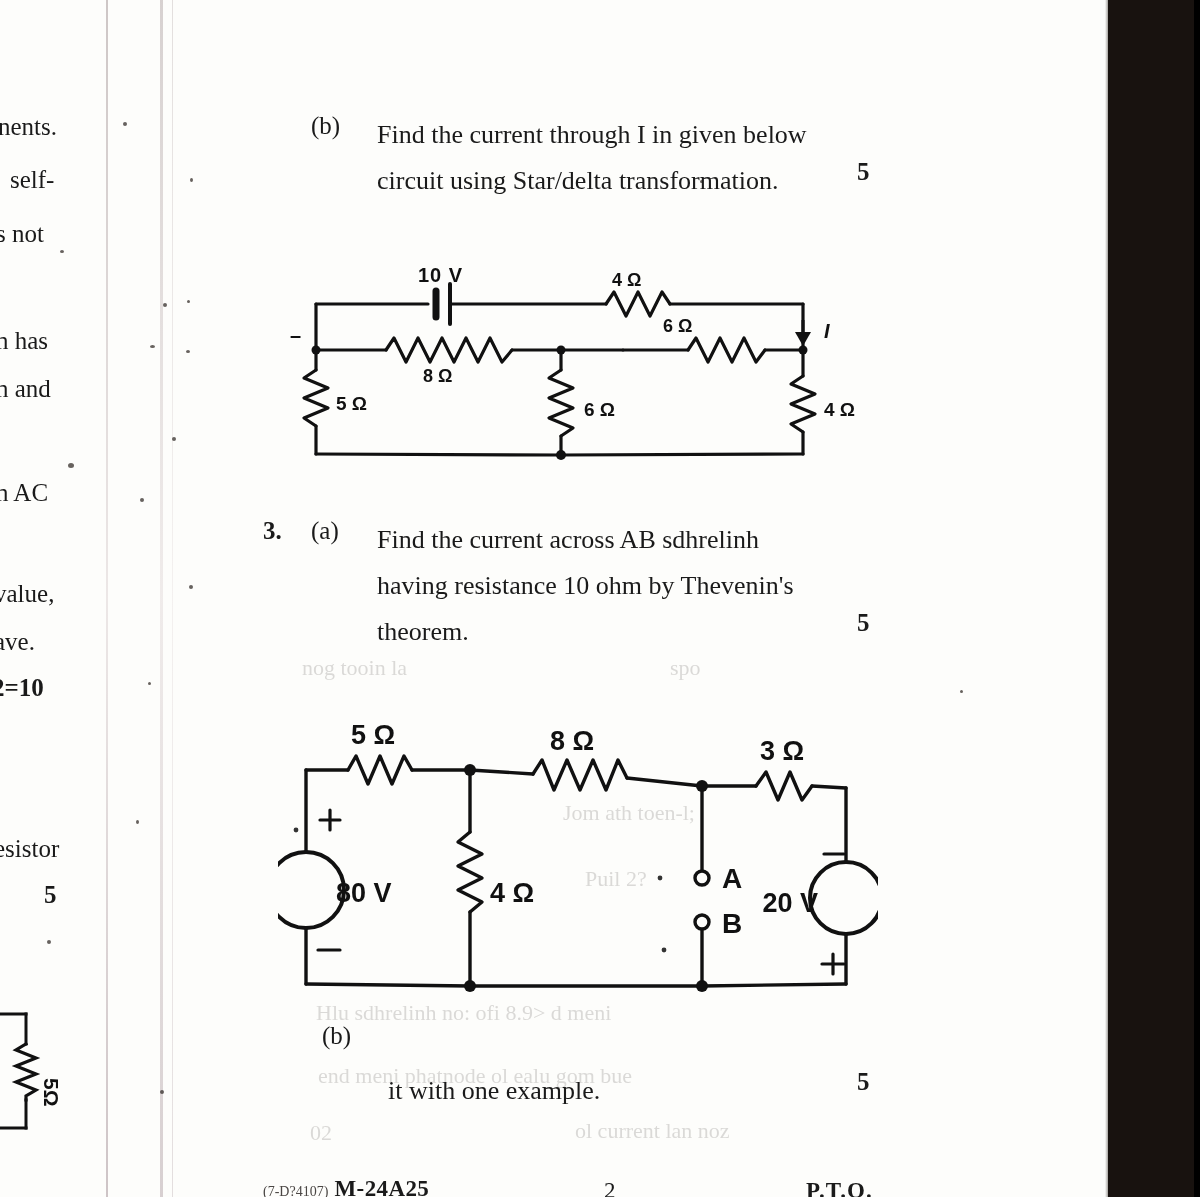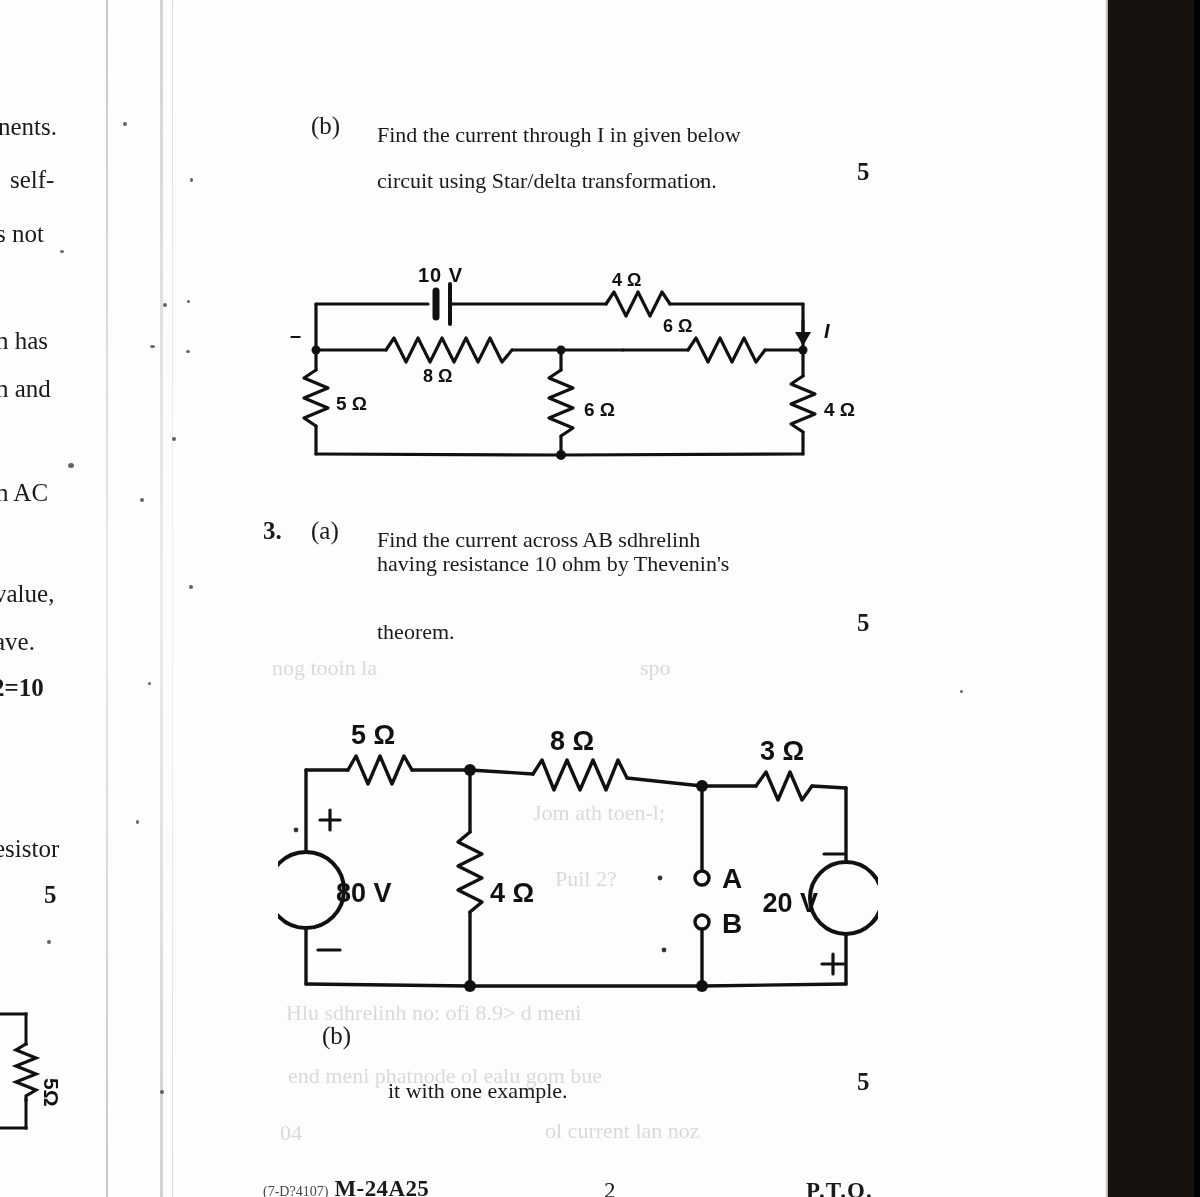--- a/index.html
+++ b/index.html
@@ -80,21 +80,21 @@
     position: absolute;
     font-weight: bold;
     font-size: 25px;
   }
   .qlabel {
     position: absolute;
     font-size: 25px;
   }
   .qtext {
     position: absolute;
-    font-size: 22px;
+    font-size: 26px;
     line-height: 46px;
     text-align: justify;
     text-justify: inter-word;
   }
   .marks-right {
     position: absolute;
     font-weight: bold;
     font-size: 25px;
   }
 
@@ -131,20 +131,21 @@
     fill: #111111;
   }
   
   .ghost {
     position: absolute;
     font-family: "Liberation Serif", serif;
     color: rgba(120,115,112,0.26);
     font-size: 22px;
     white-space: nowrap;
     pointer-events: none;
+    margin-left: 30px;
   }
 </style>
 </head>
 <body>
 
 <div class="page">
 
   <div class="crease c1"></div>
   <div class="crease c2"></div>
   <div class="crease c3"></div>
@@ -164,21 +165,21 @@
   <div class="speck" style="left:136px;top:820px;width:3px;height:4px;"></div>
   <div class="speck" style="left:47px;top:940px;width:4px;height:4px;"></div>
   <div class="speck" style="left:160px;top:1090px;width:4px;height:4px;"></div>
   <div class="speck" style="left:700px;top:180px;width:3px;height:3px;"></div>
   <div class="speck" style="left:960px;top:690px;width:3px;height:3px;"></div>
 
   <div class="ghost" style="left:533px;top:800px;">Jom  ath  toen-l;</div>
   <div class="ghost" style="left:555px;top:866px;">Puil  2?</div>
   <div class="ghost" style="left:286px;top:1000px;">Hlu   sdhrelinh   no:   ofi 8.9&gt;  d   meni</div>
   <div class="ghost" style="left:288px;top:1063px;">end  meni   phatnode  ol   ealu   gom  bue</div>
-  <div class="ghost" style="left:280px;top:1120px;">04</div>
+  <div class="ghost" style="left:280px;top:1120px;">02</div>
   <div class="ghost" style="left:545px;top:1118px;">ol  current  lan   noz</div>
   <div class="ghost" style="left:272px;top:655px;">nog tooin la</div>
   <div class="ghost" style="left:640px;top:655px;">spo</div>
 
   <div class="left-col">
     <div class="left-frag" style="left:-2px; top:114px;">nents.</div>
     <div class="left-frag" style="left:10px; top:167px;">self-</div>
     <div class="left-frag" style="left:-4px; top:221px;">s  not</div>
     <div class="left-frag" style="left:-4px; top:328px;">n  has</div>
     <div class="left-frag" style="left:-4px; top:376px;">n and</div>
@@ -268,21 +269,21 @@
       <text x="68" y="152" font-size="19" font-weight="bold">5 Ω</text>
       <text x="316" y="158" font-size="19" font-weight="bold">6 Ω</text>
       <text x="556" y="158" font-size="19" font-weight="bold">4 Ω</text>
       <text x="556" y="80" font-size="20" font-weight="bold" font-style="italic" font-family="Liberation Serif, serif">I</text>
     </svg>
   </div>
 
   <div class="qnum" style="left:263px; top:517px;">3.</div>
   <div class="qlabel" style="left:311px; top:517px;">(a)</div>
   <div class="qtext" style="left:377px; top:517px; width:495px;">Find   the   current   across   AB   sdhrelinh</div>
-  <div class="qtext" style="left:377px; top:541px; width:495px;">having  resistance  10  ohm  by  Thevenin's</div>
+  <div class="qtext" style="left:377px; top:563px; width:495px;">having  resistance  10  ohm  by  Thevenin's</div>
   <div class="qtext" style="left:377px; top:609px; width:300px;">theorem.</div>
   <div class="marks-right" style="left:857px; top:609px;">5</div>
 
   <div class="circuit" style="left:278px; top:712px;">
     <svg width="600" height="280" viewBox="0 0 600 280">
       <g stroke="#111111" fill="none" stroke-width="3.4" stroke-linecap="round" stroke-linejoin="round">
 
         <path d="M 28 58 L 70 58"></path>
 
         <path d="M 70 58 L 78 44 L 90 72 L 102 44 L 114 72 L 126 44 L 134 58"></path>

